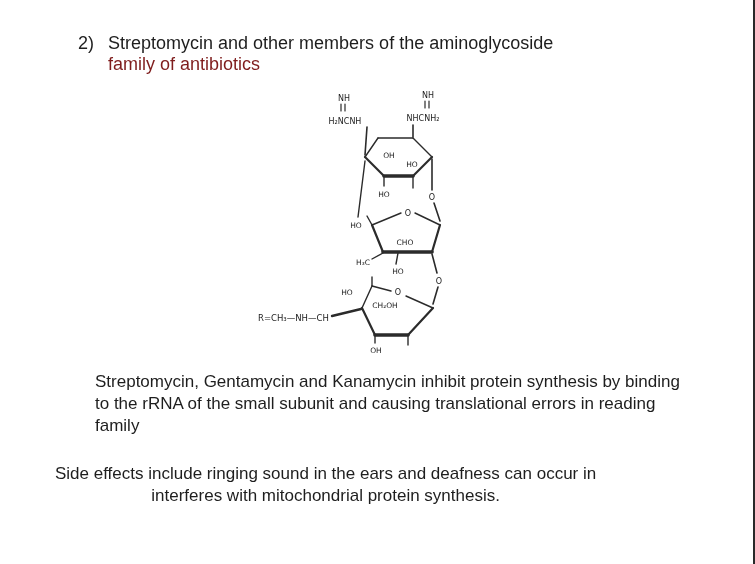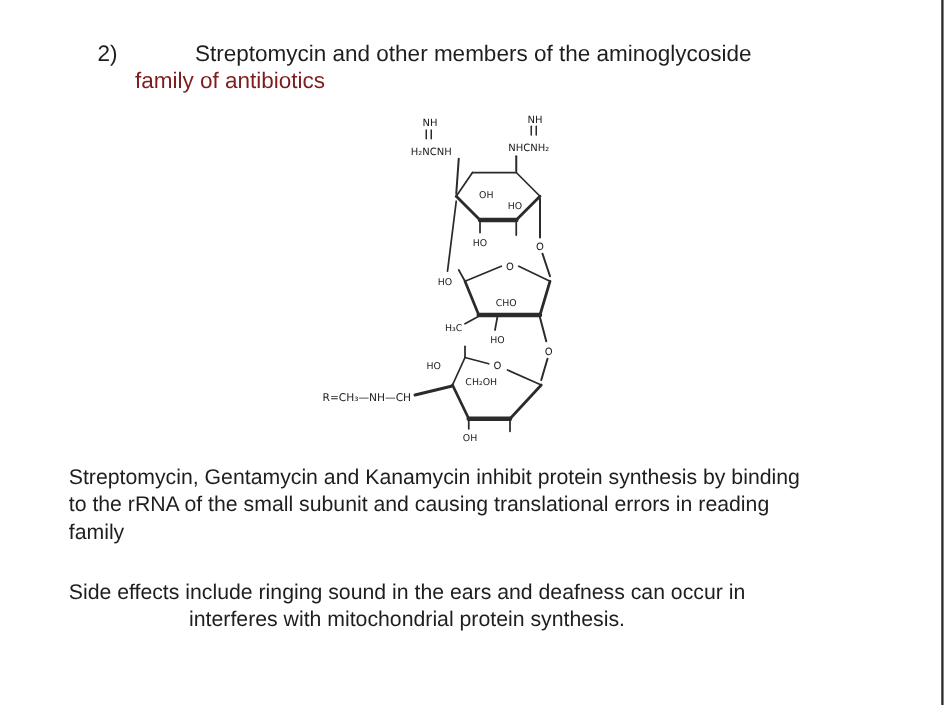--- a/index.html
+++ b/index.html
@@ -13,34 +13,34 @@
   }
   .right-edge{
     position:absolute;top:0;right:0;width:2px;height:564px;background:#2a2a2a;
   }
   .title-number{
     position:absolute;left:78px;top:33px;
     font-size:18px;color:#1e1e1e;line-height:21px;
   }
   .title-line1{
     position:absolute;left:108px;top:33px;
-    font-size:18px;color:#1e1e1e;line-height:21px;white-space:pre;margin-left:48px;
+    font-size:18px;color:#1e1e1e;line-height:21px;white-space:pre;
   }
   .title-line2{
     position:absolute;left:108px;top:54px;
     font-size:18px;color:#7f1d1d;line-height:21px;white-space:pre;
   }
   .structure-wrap{
     position:absolute;left:255px;top:85px;width:215px;height:275px;
   }
   .para{
     position:absolute;left:55px;
     font-size:17px;color:#1e1e1e;line-height:22px;
   }
-  .para1{top:371px;}
+  .para1{top:371px;margin-left:40px;}
   .para2{top:463px;text-align:center;}
   .para div{white-space:pre;}
   svg text{
     font-family:"DejaVu Sans", sans-serif;
     fill:#1c1c1c;
   }
   svg line, svg path, svg polyline{
     stroke:#2b2b2b;fill:none;stroke-linecap:round;
   }
 </style>

